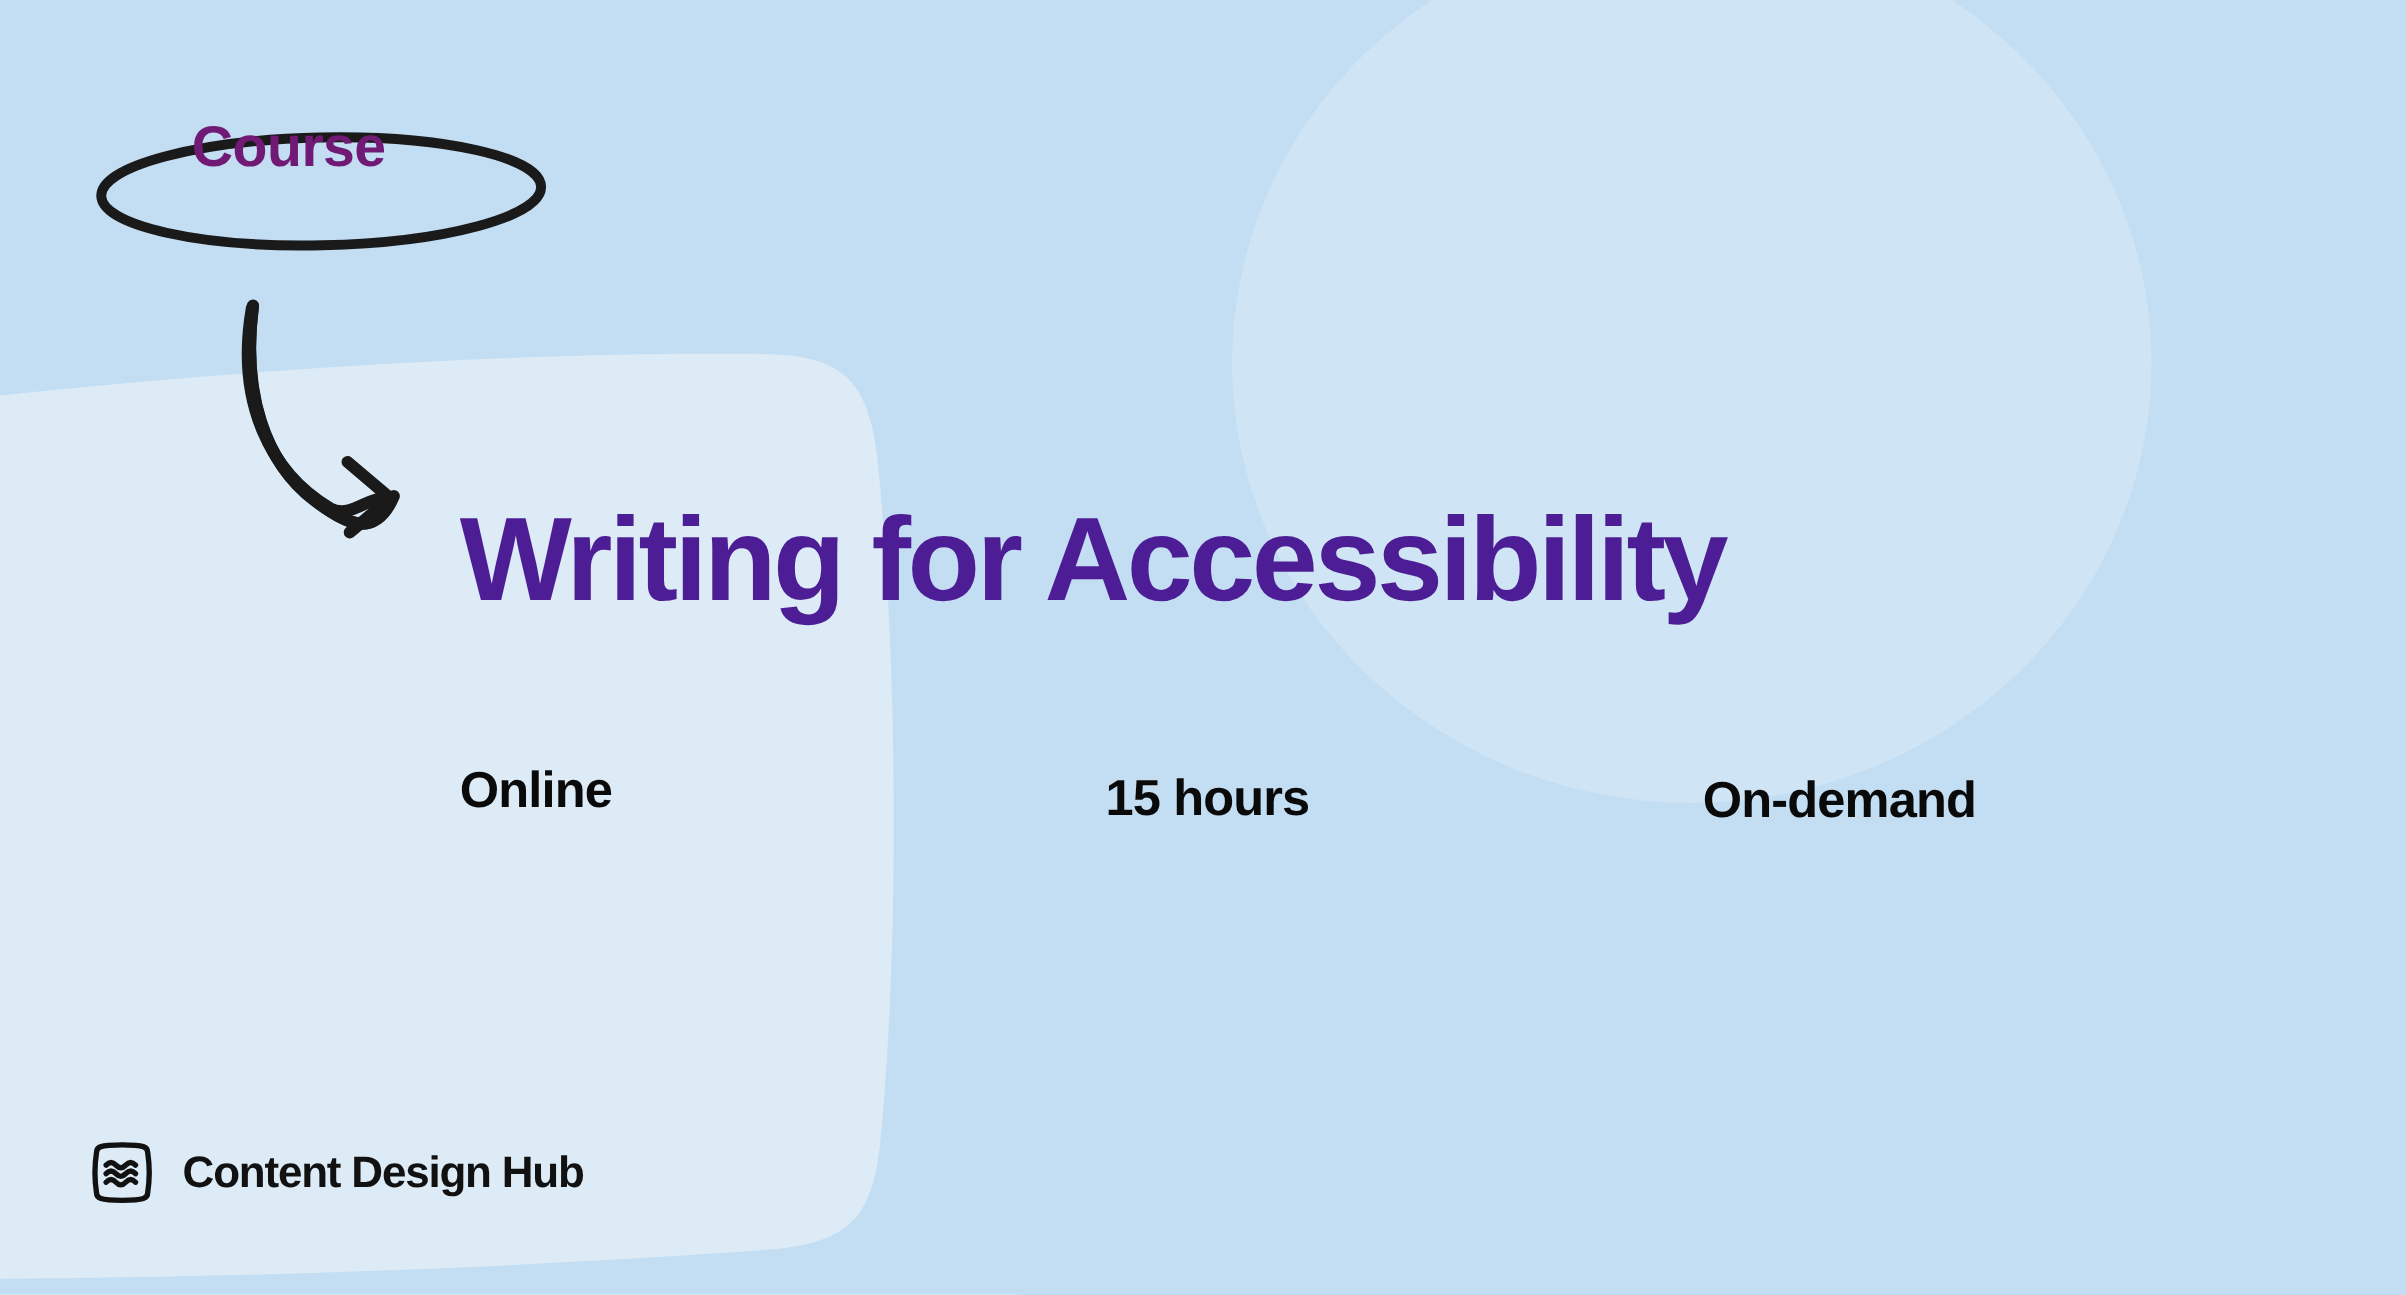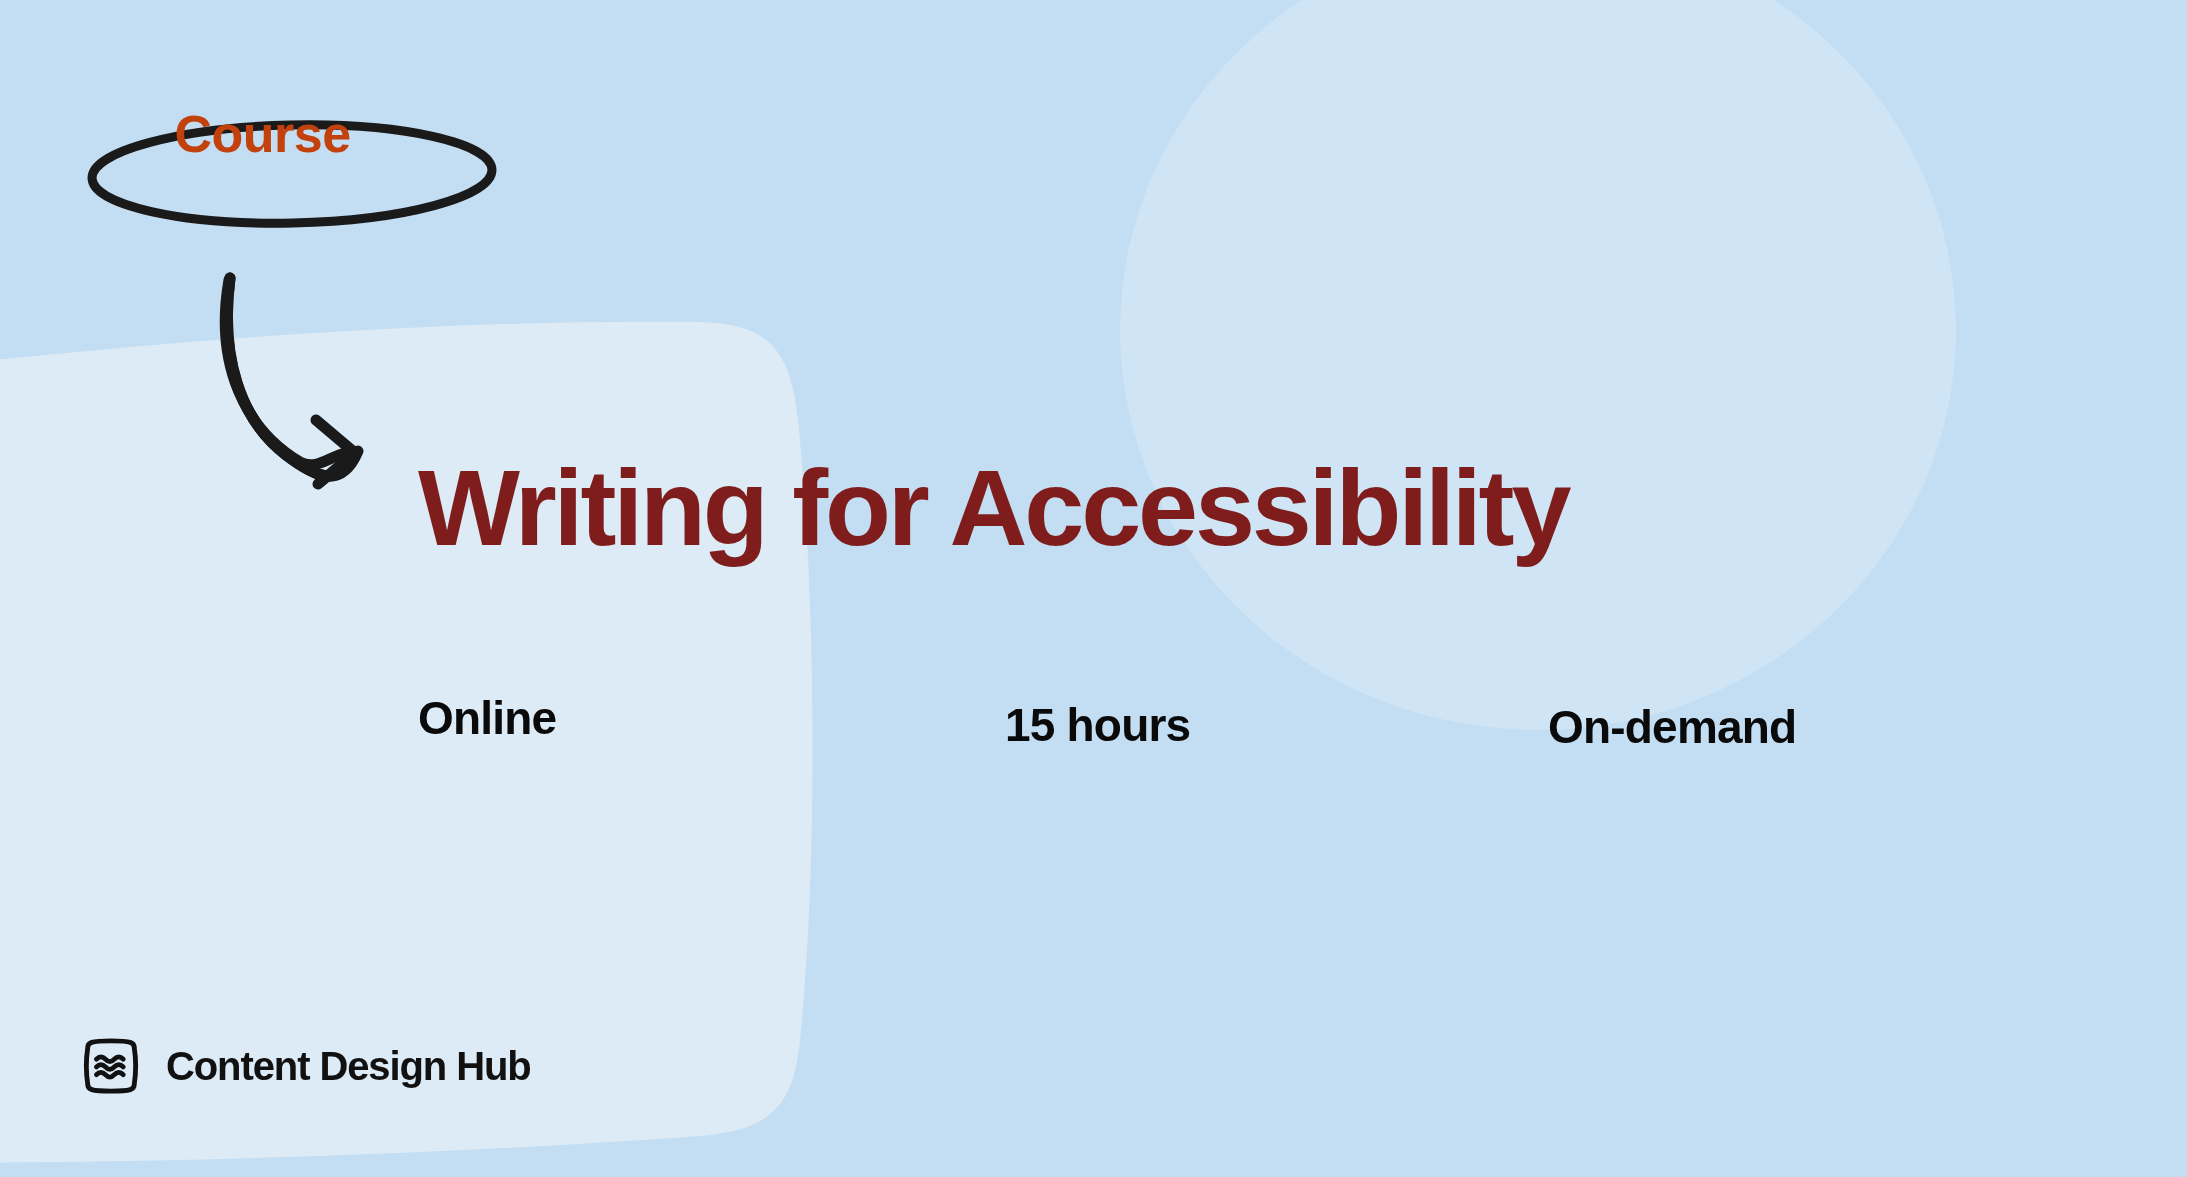--- a/index.html
+++ b/index.html
@@ -40,34 +40,34 @@
     width: 345px;
     height: 76px;
     display: flex;
     align-items: center;
     justify-content: center;
   }
   .course-badge .label {
     font-size: 52px;
     font-weight: 700;
     letter-spacing: -0.5px;
-    color: #c2410c;
+    color: #701a75;
     line-height: 1;
     white-space: nowrap;
   }
 
   
   .course-title {
     position: absolute;
     left: 418px;
     top: 382px;
     font-size: 108px;
     font-weight: 700;
     letter-spacing: -3.2px;
-    color: #7f1d1d;
+    color: #4c1d95;
     line-height: 1;
     white-space: nowrap;
   }
 
   
   .meta-row {
     position: absolute;
     left: 418px;
     top: 690px;
     width: 1560px;

